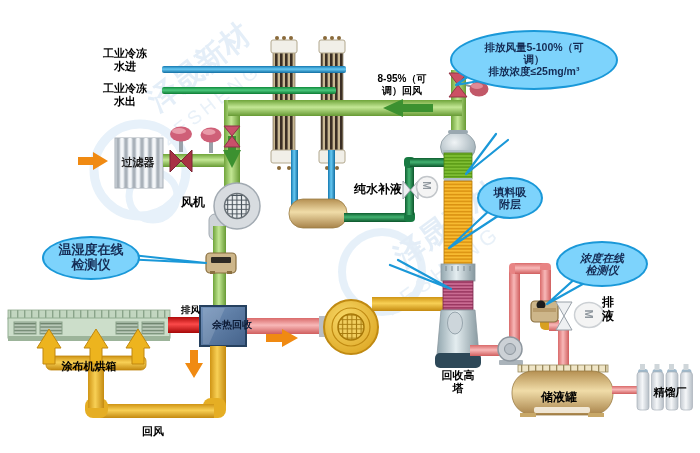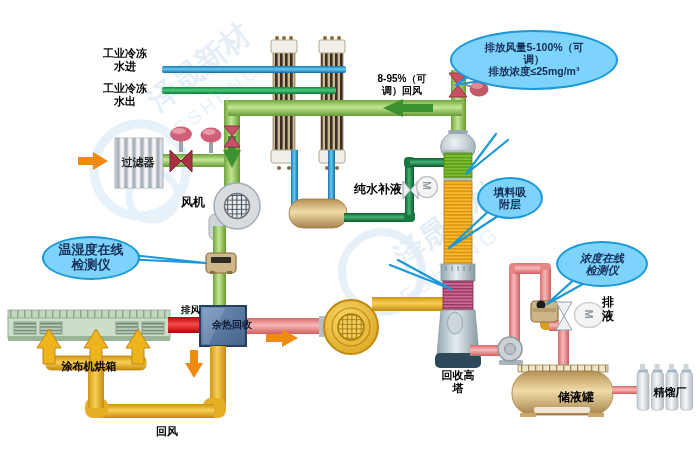--- a/index.html
+++ b/index.html
@@ -379,26 +379,26 @@
   <div class="lbl" style="left:96px;top:82px;width:58px;font-size:11px;">工业冷冻
 水出</div>
   <div class="lbl" style="left:368px;top:73px;width:68px;font-size:10px;">8-95%（可
 调）回风</div>
   <div class="lbl" style="left:114px;top:156px;width:48px;font-size:11px;color:#222;">过滤器</div>
   <div class="lbl" style="left:176px;top:195px;width:34px;font-size:12px;">风机</div>
   <div class="lbl" style="left:349px;top:182px;width:58px;font-size:12px;">纯水补液</div>
   <div class="lbl" style="left:172px;top:304px;width:28px;font-size:9.5px;text-align:right;">排风</div>
   <div class="lbl" style="left:200px;top:319px;width:64px;font-size:10px;color:#0d1b36;">余热回收</div>
   <div class="lbl" style="left:52px;top:320px;width:74px;font-size:11px;margin-top:40px;">涂布机烘箱</div>
-  <div class="lbl" style="left:151px;top:425px;width:32px;font-size:11px;">回风</div>
+  <div class="lbl" style="left:137px;top:425px;width:32px;font-size:11px;">回风</div>
   <div class="lbl" style="left:436px;top:369px;width:44px;font-size:11px;">回收高
 塔</div>
   <div class="lbl" style="left:599px;top:295px;width:18px;font-size:12px;">排
 液</div>
-  <div class="lbl" style="left:534px;top:390px;width:50px;font-size:12px;margin-left:17px;">储液罐</div>
+  <div class="lbl" style="left:534px;top:390px;width:50px;font-size:12px;">储液罐</div>
   <div class="lbl" style="left:644px;top:386px;width:52px;font-size:11px;">精馏厂</div>
   <div class="motor" style="left:422px;top:180px;font-size:10px;">M</div>
   <div class="motor" style="left:584px;top:308px;font-size:11px;">M</div>
 
   <div class="bubble" style="left:450px;top:30px;width:164px;height:56px;font-size:10.5px;">排放风量5-100%（可
 调）
 排放浓度≤25mg/m³</div>
   <div class="bubble" style="left:477px;top:177px;width:62px;height:38px;font-size:11px;">填料吸
 附层</div>
   <div class="bubble" style="left:42px;top:236px;width:94px;height:40px;font-size:13px;">温湿度在线

